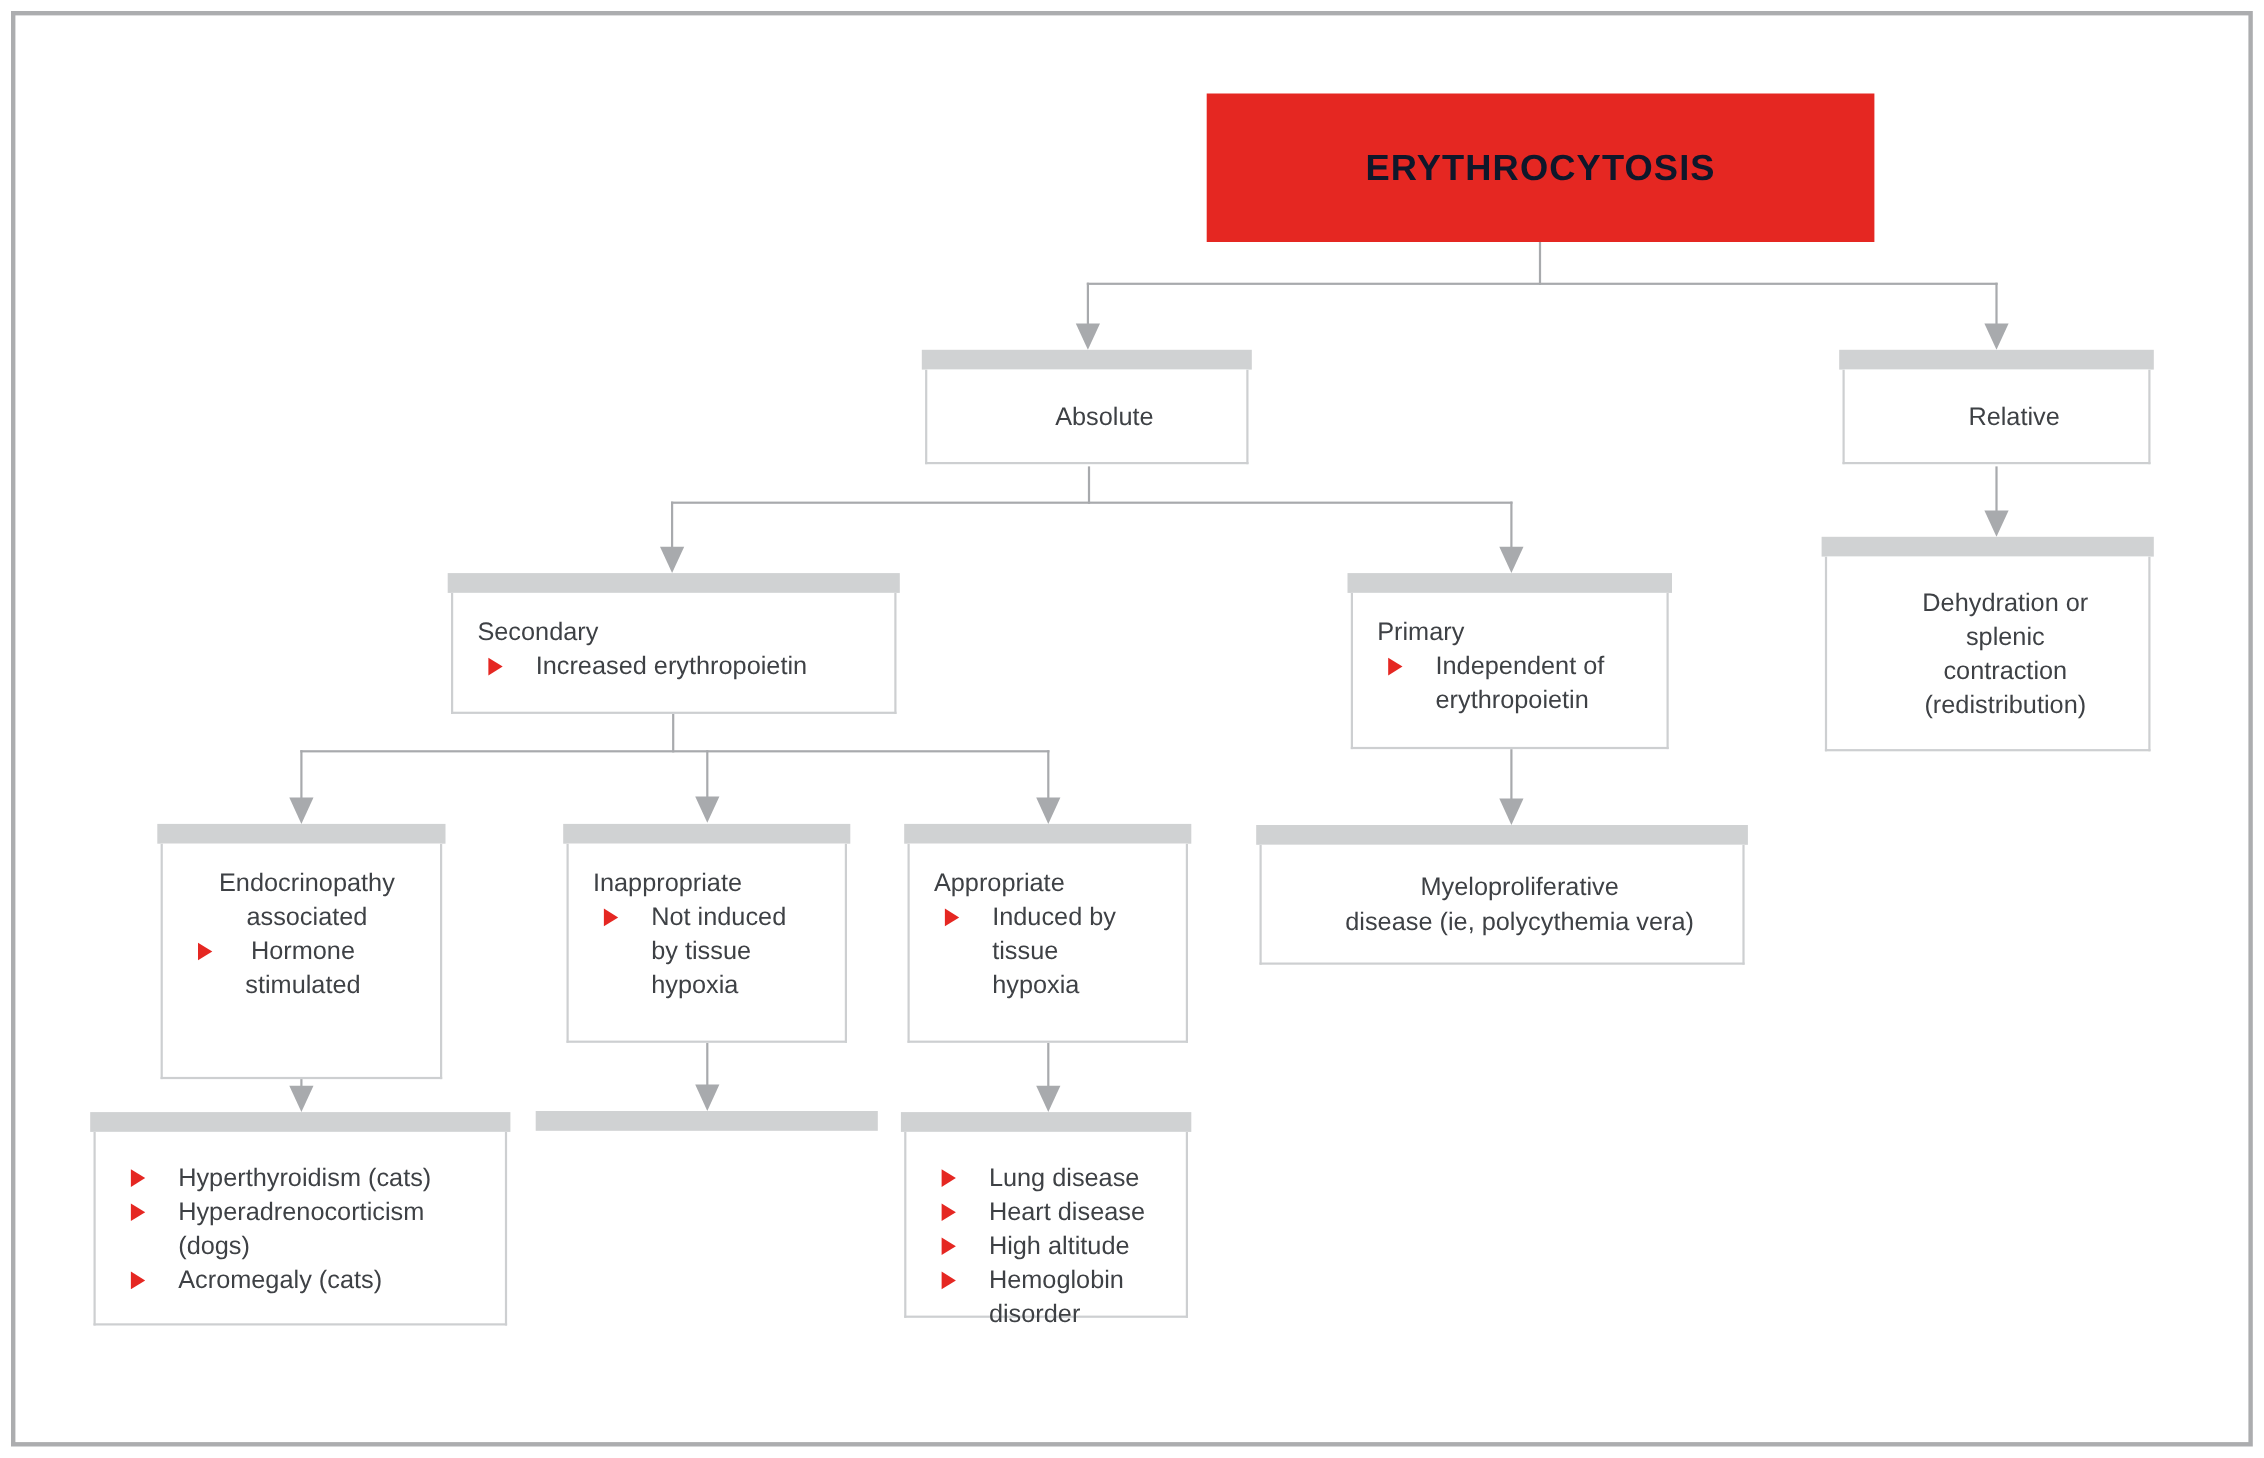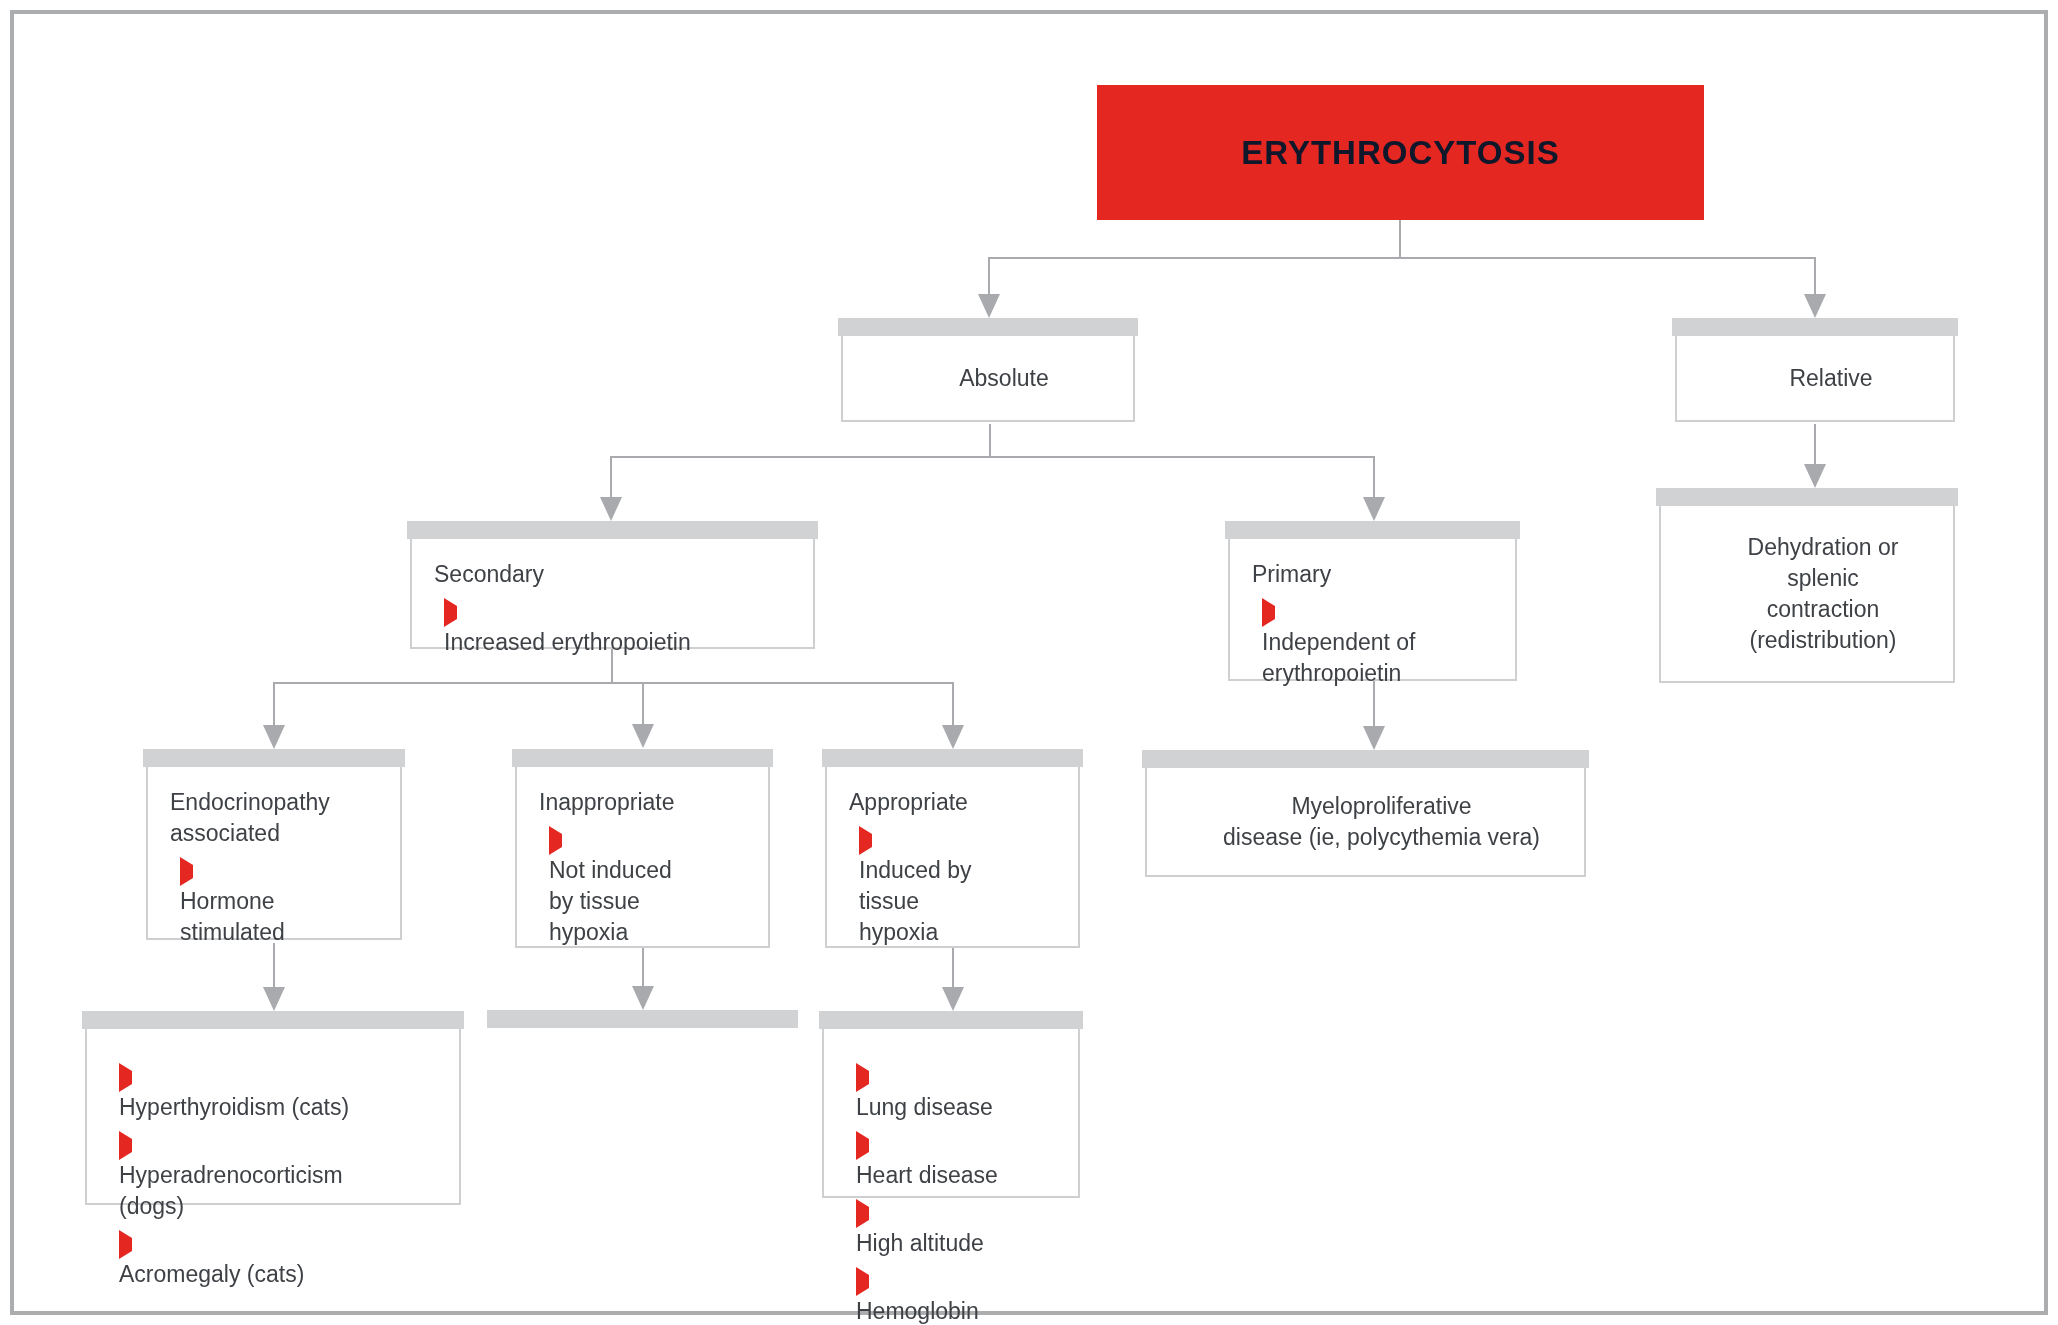--- a/index.html
+++ b/index.html
@@ -9,21 +9,21 @@
 
   
   .node{position:absolute;}
   .node-bar{position:absolute;left:0;right:0;top:0;height:18px;background:#D0D2D3;}
   .node-body{position:absolute;left:3px;right:3px;top:18px;bottom:0;background:#fff;
              border:2px solid #CDCFD1;border-top:none;box-sizing:border-box;
              font-size:23px;line-height:31px;padding-left:32px;}
   .pad{padding:20px 12px 8px 22px;}
   .center-body{display:flex;align-items:center;justify-content:center;text-align:center;}
   .heading{white-space:pre-line;}
-  .bullet{display:flex;padding-left:10px;flex-direction:column;}
+  .bullet{display:flex;padding-left:10px;}
   .tri{flex:0 0 13px;width:0;height:0;margin-top:8px;margin-right:17px;
        border-top:8px solid transparent;border-bottom:8px solid transparent;
        border-left:13px solid #E52722;}
   .btxt{white-space:pre-line;}
   .pre{white-space:pre-line;}
 
   
   #title-box{position:absolute;left:1097px;top:85px;width:607px;height:135px;background:#E52722;
              display:flex;align-items:center;justify-content:center;color:#0f172a;
              font-weight:bold;font-size:33px;letter-spacing:1px;}
@@ -115,21 +115,21 @@
   </div>
 
   <div class="node" style="left:1656px;top:488px;width:302px;height:195px;">
     <div class="node-bar"></div>
     <div class="node-body center-body pre">Dehydration or
 splenic
 contraction
 (redistribution)</div>
   </div>
 
-  <div class="node" style="left:143px;top:749px;width:262px;height:191px;">
+  <div class="node" style="left:143px;top:749px;width:262px;height:232px;text-align:center;">
     <div class="node-bar"></div>
     <div class="node-body pad">
       <div class="heading">Endocrinopathy
 associated</div>
       <div class="bullet">
         <span class="tri"></span>
         <span class="btxt">Hormone
 stimulated</span>
       </div>
     </div>

